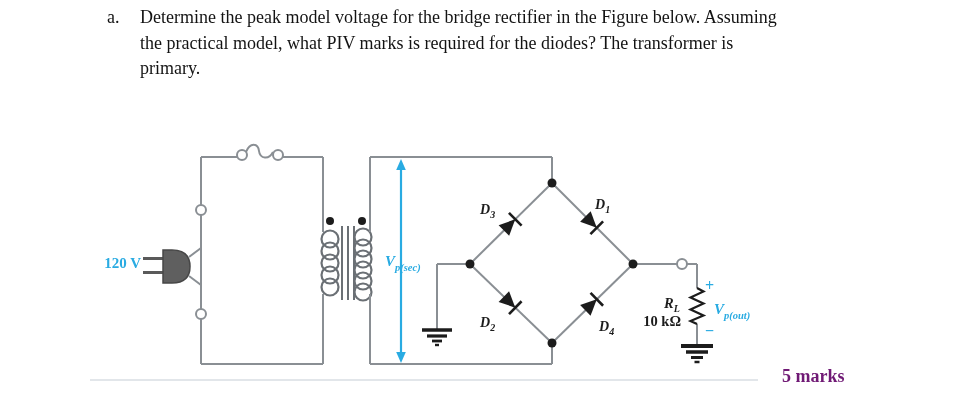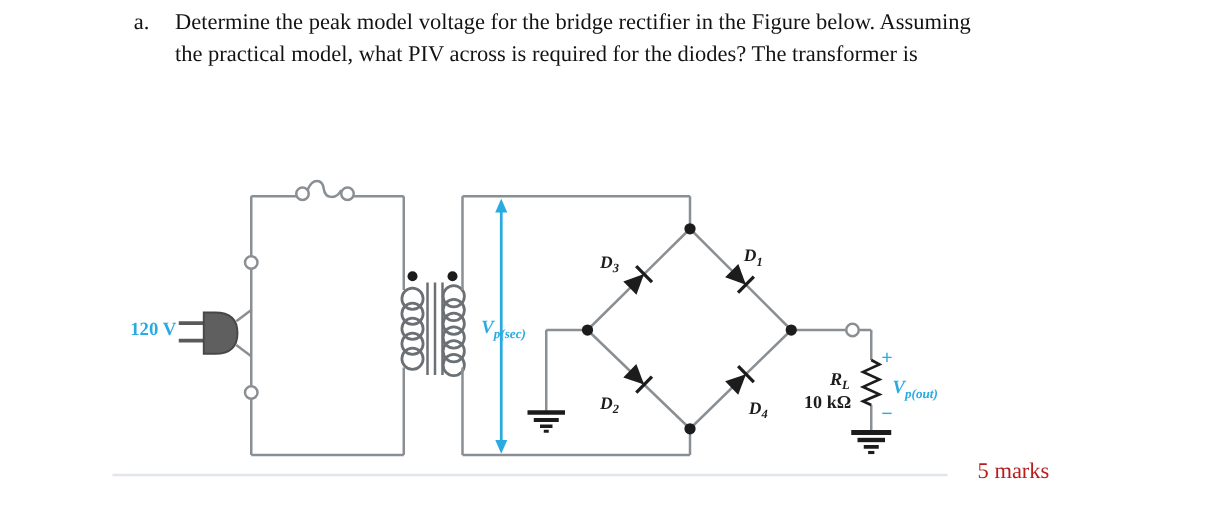--- a/index.html
+++ b/index.html
@@ -14,40 +14,41 @@
   .question{
     position:absolute;left:107px;top:5px;
     display:flex;
     font-size:18px;line-height:25.6px;
     color:#131313;
   }
   .q-label{width:20px;margin-right:13px;}
   .q-line{white-space:nowrap;}
   .marks{
     position:absolute;left:782px;top:366px;
-    font-size:18px;font-weight:normal;color:#b91c1c;
+    font-size:18px;font-weight:bold;color:#701a75;
   }
   .figure-rule{
     position:absolute;left:90px;top:379px;
     width:668px;height:2px;background:#e2e6ea;
   }
   svg text{font-family:"Liberation Serif", serif;}
   .lbl-blue{fill:#29abe2;font-weight:bold;font-style:italic;}
   .lbl-blue-roman{fill:#29abe2;font-weight:bold;}
   .lbl-comp{fill:#1c1c1c;font-weight:bold;font-style:italic;}
   .lbl-val{fill:#1c1c1c;font-weight:bold;}
 </style>
 </head>
 <body>
 
 <div class="question">
   <div class="q-label">a.</div>
   <div>
     <div class="q-line">Determine the peak model voltage for the bridge rectifier in the Figure below. Assuming</div>
-    <div class="q-line">the practical model, what PIV across is required for the diodes? The transformer is</div>
+    <div class="q-line">the practical model, what PIV marks is required for the diodes? The transformer is</div>
+    <div class="q-line">primary.</div>
   </div>
 </div>
 
 <svg style="position:absolute;left:0;top:0;" width="977" height="411" viewBox="0 0 977 411">
 
   <g stroke="#8a8f94" stroke-width="2" fill="none">
     <line x1="201" y1="157" x2="237" y2="157"></line>
     <line x1="283" y1="157" x2="323" y2="157"></line>
     <line x1="201" y1="157" x2="201" y2="364"></line>
     <line x1="201" y1="364" x2="323" y2="364"></line>

